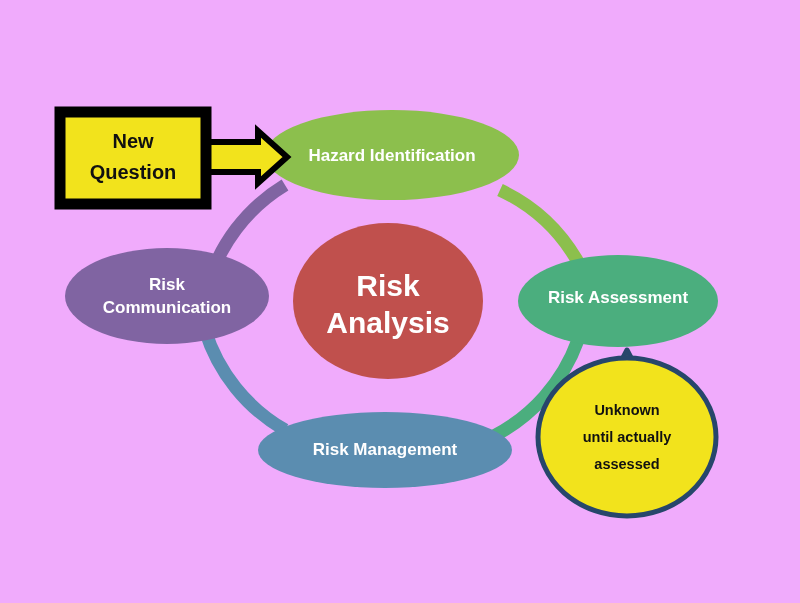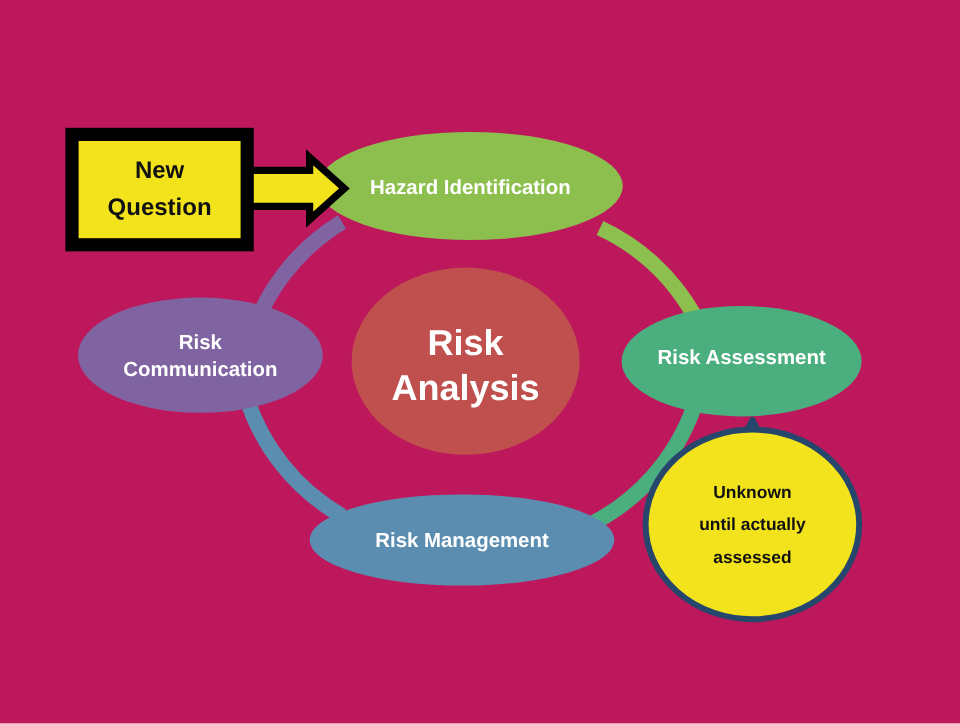--- a/index.html
+++ b/index.html
@@ -7,21 +7,21 @@
     padding: 0;
     background: #ffffff;
   }
   body {
     font-family: "Liberation Sans", sans-serif;
   }
   #canvas {
     position: relative;
     width: 800px;
     height: 603px;
-    background: #be185d;
+    background: #f0abfc;
     overflow: hidden;
     text-align: center;
   }
   #diagram-svg {
     position: absolute;
     top: 0;
     left: 0;
     width: 800px;
     height: 603px;
   }

